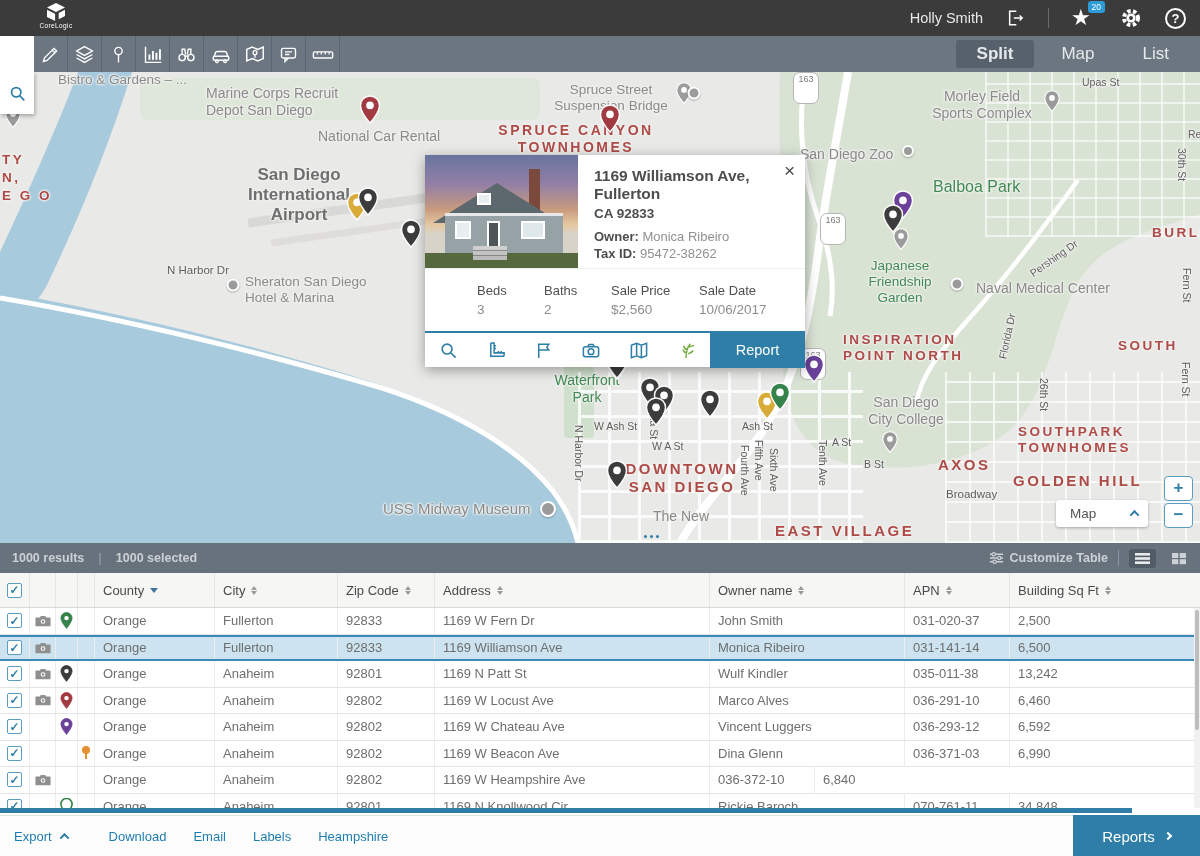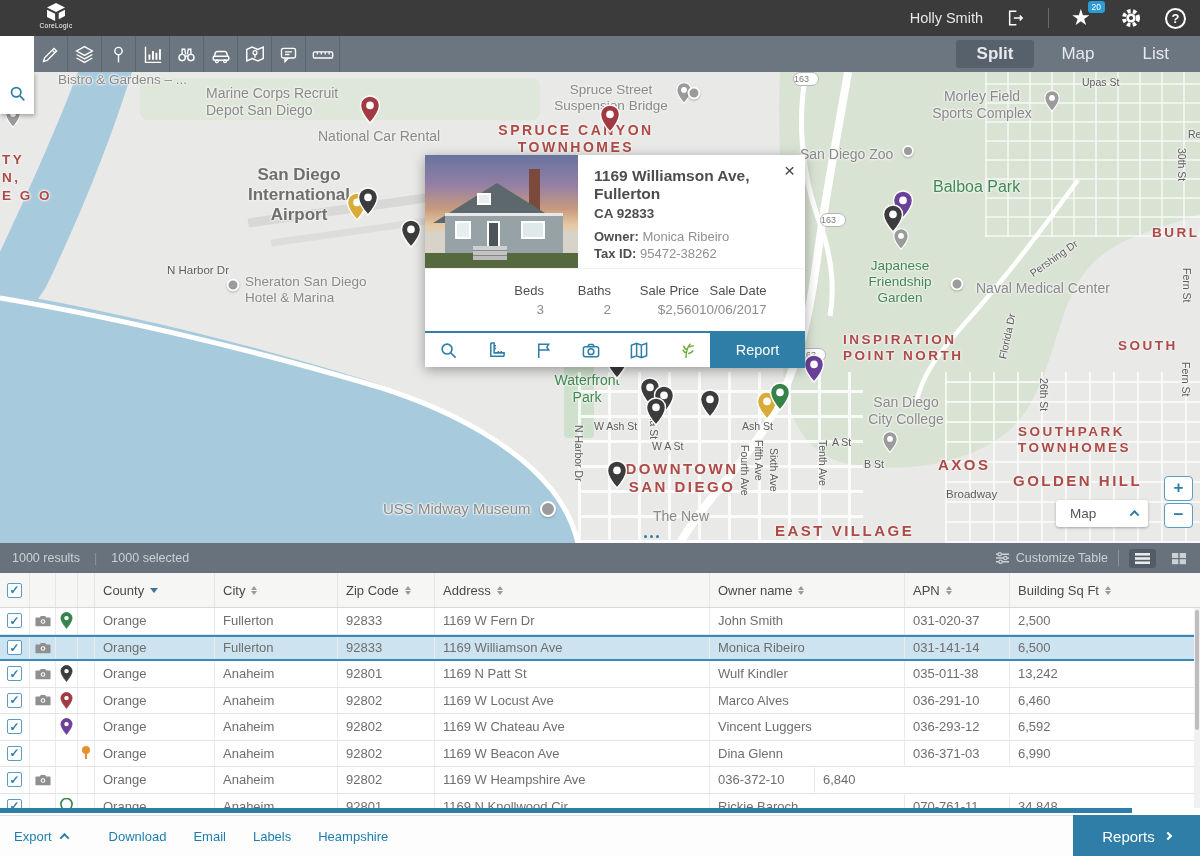--- a/index.html
+++ b/index.html
@@ -44,22 +44,22 @@
   .pins-layer { z-index:3; }
   .mlabel { position:absolute; white-space:pre-line; line-height:1.18; color:#868686;
     text-shadow:-1px 0 2px #f2f2f0, 1px 0 2px #f2f2f0, 0 -1px 2px #f2f2f0, 0 1px 2px #f2f2f0; }
   .mlabel.poi { color:#8a8a8a; font-size:13.5px; }
   .mlabel.poi-big { color:#6f6f6f; font-size:17px; font-weight:bold; }
   .mlabel.park { color:#3f8a52; font-size:13.5px; }
   .mlabel.park-big { color:#3f8a52; font-size:16px; }
   .mlabel.area { color:#ae4a47; font-size:13.5px; font-weight:bold; letter-spacing:2.5px; }
   .mlabel.road { color:#5d5d5d; font-size:10.5px; }
   .mlabel.vert { writing-mode:vertical-rl; }
-  .shield { position:absolute; width:26px; height:14px; background:#fff; border:1px solid #b5b5b5; border-radius:7px;
-    color:#7a7a7a; font-size:9px; text-align:left; line-height:13px; z-index:2; }
+  .shield { position:absolute; width:26px; height:32px; background:#fff; border:1px solid #b5b5b5; border-radius:7px;
+    color:#7a7a7a; font-size:9px; text-align:center; line-height:13px; z-index:2; }
   .pin { position:absolute; transform:translate(-50%,-100%); }
   .dotpin { position:absolute; transform:translate(-50%,-50%); border-radius:50%; background:#9b9b9b; border:2px solid #fff; box-shadow:0 1px 2px rgba(0,0,0,.25); }
 
   .search-btn { position:absolute; left:0; top:0; width:34px; height:42px; background:#fff; z-index:6;
     display:flex; align-items:center; justify-content:center; box-shadow:1px 2px 4px rgba(0,0,0,.3); cursor:pointer; }
 
   .basemap { position:absolute; left:1056px; top:428px; width:92px; height:27px; background:#fff; border-radius:3px;
     box-shadow:0 1px 3px rgba(0,0,0,.3); z-index:6; display:flex; align-items:center; justify-content:space-between;
     padding:0 10px 0 14px; cursor:pointer; }
   .basemap-label { color:#555; font-size:13.5px; }
@@ -88,32 +88,32 @@
   .ph-steps { position:absolute; left:48px; bottom:8px; width:34px; height:14px;
     background:linear-gradient(180deg,#cfcfcf 0 4px,#8a8a8a 4px 5px,#c4c4c4 5px 9px,#858585 9px 10px,#bcbcbc 10px 14px); }
   .pinfo { flex:1; padding:12px 14px 0 16px; position:relative; }
   .p-title { font-size:15.5px; font-weight:bold; color:#4d4d4d; }
   .p-sub { font-size:13.5px; font-weight:bold; color:#4d4d4d; margin-top:3px; }
   .p-line { font-size:13px; margin-top:8px; color:#909090; }
   .p-line .lab { color:#4d4d4d; font-weight:bold; }
   .p-line + .p-line { margin-top:2px; }
   .p-close { position:absolute; top:8px; right:10px; font-size:19px; color:#4a4a4a; cursor:pointer; line-height:16px; }
   .stats { display:flex; padding:14px 0 14px 52px; border-top:1px solid #f0f0f0; }
-  .stat { margin-right:0;text-align:right; }
+  .stat { margin-right:0; }
   .stat:nth-child(1){ width:67px; } .stat:nth-child(2){ width:67px; } .stat:nth-child(3){ width:88px; }
   .stat-l { font-size:13px; color:#4f4f4f; }
   .stat-v { font-size:13.5px; color:#8d8d8d; margin-top:4px; }
   .icons-row { height:36px; border-top:2px solid #2e7ea7; display:flex; align-items:center; }
   .p-ic { flex:1; display:flex; align-items:center; justify-content:center; cursor:pointer; height:100%; }
   .report-btn { width:95px; height:36px; background:#2e7ea7; color:#fff; font-size:14.5px; display:flex;
     align-items:center; justify-content:center; cursor:pointer; flex:none; }
 
   
   .rbar { position:absolute; top:543px; left:0; width:1200px; height:30px; background:#68727d; z-index:10;
-    display:flex; align-items:center; color:#ccd1d5; font-size:12.5px; }
+    display:flex; align-items:center; color:#ccd1d5; font-size:12.5px;font-weight:bold; }
   .rbar .res { margin-left:12px; } .rbar .bdiv { margin:0 14px; color:#8b949d; }
   .rbar-right { position:absolute; right:8px; display:flex; align-items:center; gap:10px; }
   .cust { display:flex; align-items:center; gap:6px; cursor:pointer; }
   .vdiv2 { width:1px; height:16px; background:#8b949d; }
   .vt-btn { padding:3px 5px; border-radius:3px; cursor:pointer; display:flex; align-items:center; }
   .vt-btn.active { background:#525c66; }
 
   
   .thead { position:absolute; top:573px; left:0; width:1200px; height:35px; background:#f6f6f5; border-bottom:1px solid #d9d9d9; display:flex; z-index:9; }
   .hc { display:flex; align-items:center; font-size:13px; color:#4a4a4a; border-right:1px solid #e6e6e6; padding-left:8px; gap:6px; }

